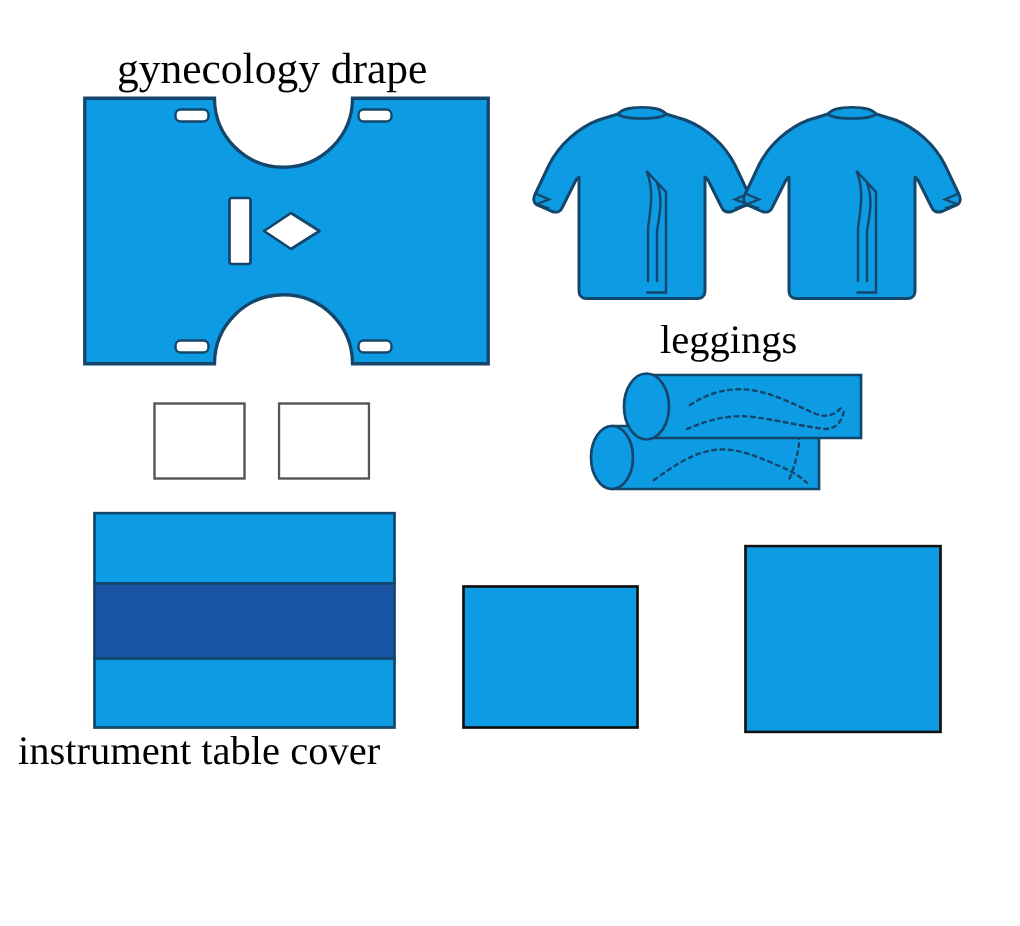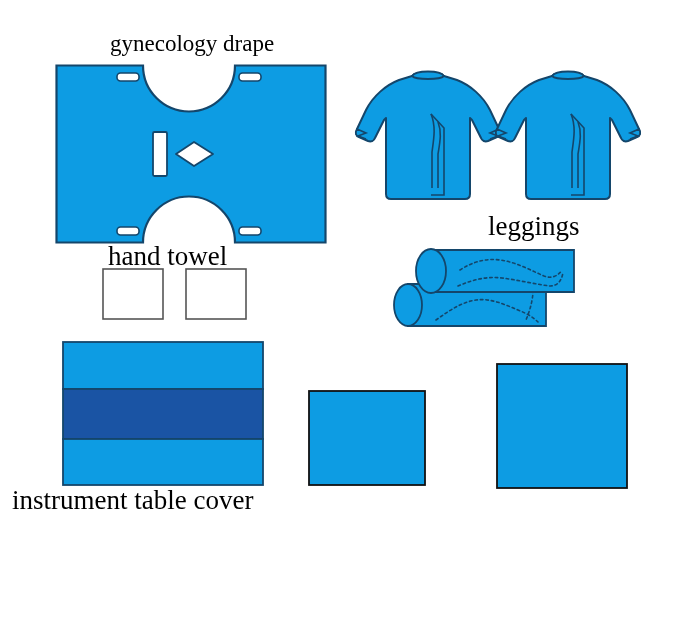--- a/index.html
+++ b/index.html
@@ -24,23 +24,23 @@
     color: #000000;
     white-space: nowrap;
     line-height: 1;
     font-weight: 400;
   }
   .item-svg {
     position: absolute;
     display: block;
   }
   
-  #lbl-gyn      { left: 78px;  top: 32px;  font-size: 23px; margin-left: 32px; }
+  #lbl-gyn      { left: 78px;  top: 32px;  font-size: 29px; }
   #lbl-gown     { left: 404px; top: 32px;  font-size: 27px; }
-  #lbl-leggings { left: 440px; top: 213px; font-size: 27px; margin-left: 48px; }
+  #lbl-leggings { left: 440px; top: 213px; font-size: 27px; }
   #lbl-towel    { left: 108px; top: 243px; font-size: 27px; }
   #lbl-dispdr   { left: 267px; top: 352px; font-size: 27px; }
   #lbl-wrapper  { left: 472px; top: 481px; font-size: 27px; }
   #lbl-itc      { left: 12px;  top: 487px; font-size: 27px; }
 
   
   #svg-gyn      { left: 55px;  top: 64px; }
   #svg-gown1    { left: 352px; top: 66px; }
   #svg-gown2    { left: 492px; top: 66px; }
   #svg-leggings { left: 378px; top: 248px; }
@@ -162,21 +162,20 @@
 
     <path d="M 53 2 L 196 2 L 196 44 L 53 44 Z" fill="#0d9ce3" stroke="#14466b" stroke-width="1.8"></path>
     <ellipse cx="53" cy="23" rx="15" ry="22" fill="#0d9ce3" stroke="#14466b" stroke-width="1.8"></ellipse>
 
     <path d="M 82 22 C 94 14, 108 10, 122 12 C 138 14, 152 22, 166 28
              C 174 31, 180 28, 184 22" fill="none" stroke="#14466b" stroke-width="1.6" stroke-dasharray="2.5 3" stroke-linecap="round"></path>
     <path d="M 80 38 C 94 32, 108 28, 124 30 C 140 32, 156 36, 172 38
              C 180 38, 184 32, 185 24" fill="none" stroke="#14466b" stroke-width="1.6" stroke-dasharray="2.5 3" stroke-linecap="round"></path>
   </svg>
 
-  <div class="label" id="lbl-towel">hand towel</div>
 
   <svg class="item-svg" id="svg-towel1" width="62" height="52" viewBox="0 0 62 52">
     <rect x="1" y="1" width="60" height="50" fill="#ffffff" stroke="#555555" stroke-width="1.6"></rect>
   </svg>
 
   <svg class="item-svg" id="svg-towel2" width="62" height="52" viewBox="0 0 62 52">
     <rect x="1" y="1" width="60" height="50" fill="#ffffff" stroke="#555555" stroke-width="1.6"></rect>
   </svg>
 
   <div class="label" id="lbl-itc">instrument table cover</div>

